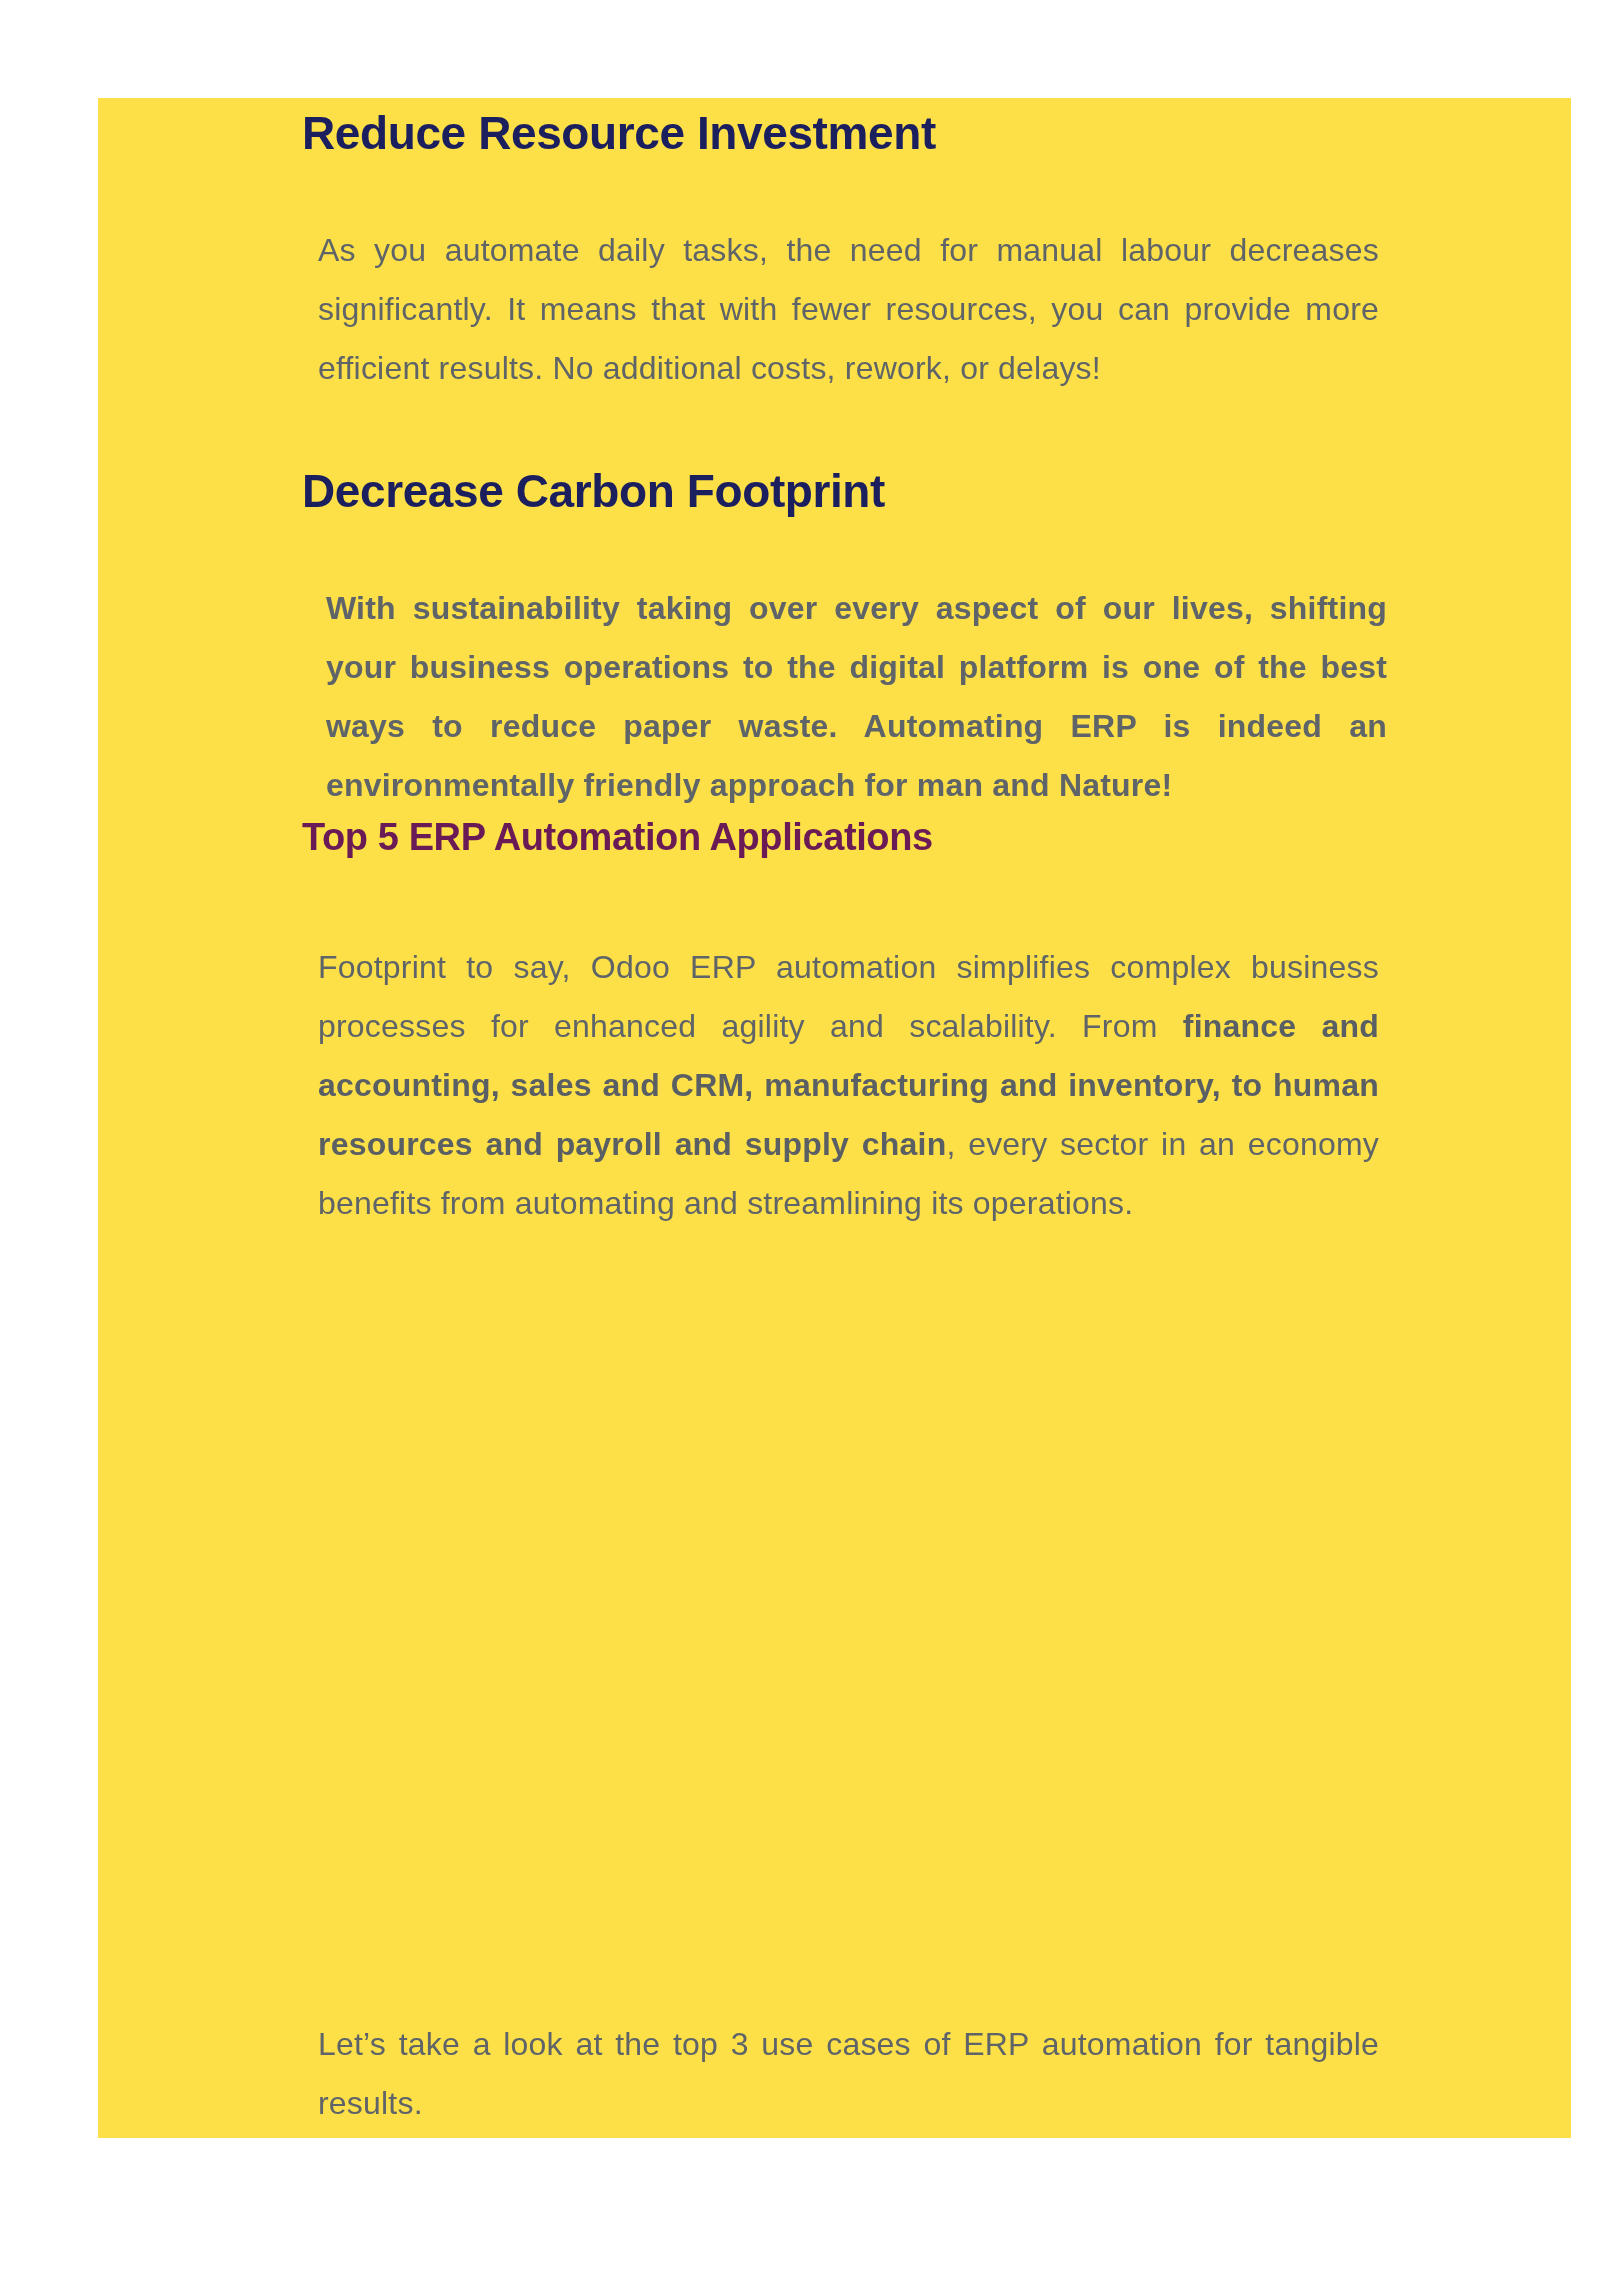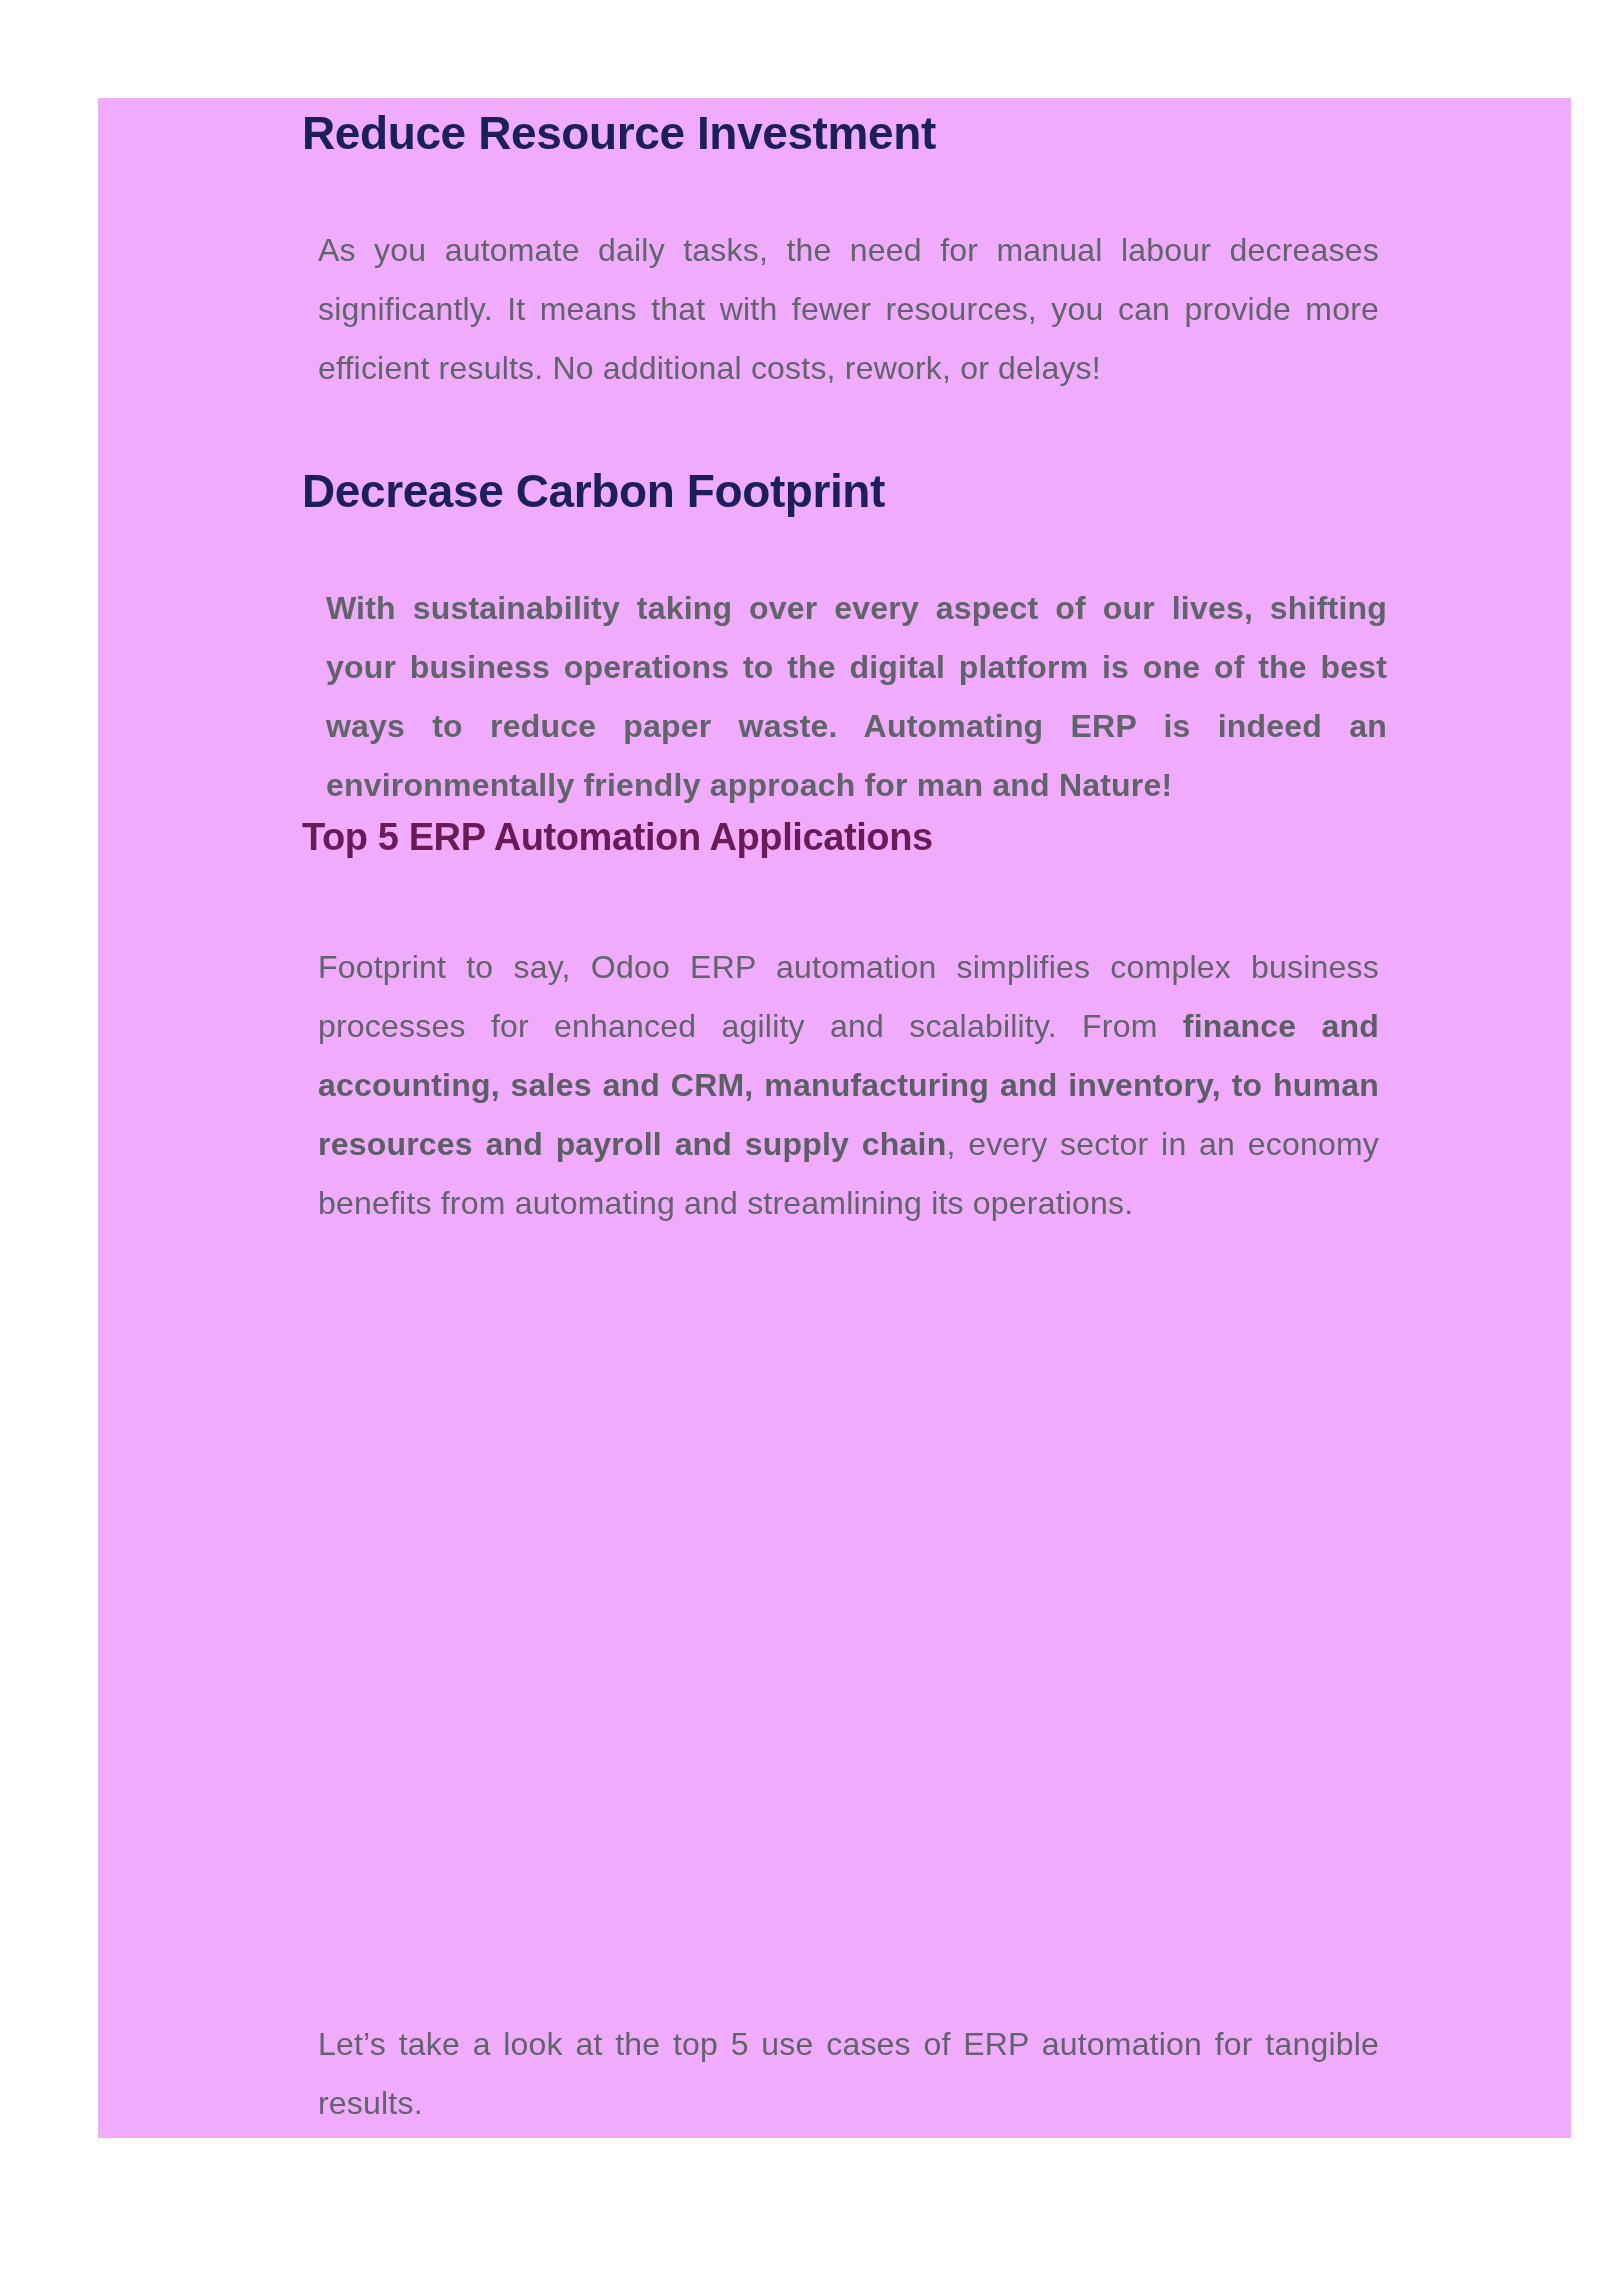--- a/index.html
+++ b/index.html
@@ -13,21 +13,21 @@
       position: relative;
       overflow: hidden;
       font-family: "Liberation Sans", "DejaVu Sans", sans-serif;
     }
     .panel {
       position: absolute;
       left: 98px;
       top: 98px;
       width: 1473px;
       height: 2040px;
-      background: #f0abfc;
+      background: #fde047;
     }
     .content {
       position: absolute;
       left: 204px;
       top: 0;
       width: 1164px;
     }
     h2.section-heading {
       margin: 0;
       font-weight: 700;
@@ -79,17 +79,17 @@
     <p class="body-text p1">As you automate daily tasks, the need for manual labour decreases significantly. It means that with fewer resources, you can provide more efficient results. No additional costs, rework, or delays!</p>
 
     <h2 class="section-heading navy h2">Decrease Carbon Footprint</h2>
     <p class="body-text p2">With sustainability taking over every aspect of our lives, shifting your business operations to the digital platform is one of the best ways to reduce paper waste. Automating ERP is indeed an environmentally friendly approach for man and Nature!</p>
 
     <h2 class="section-heading plum h3">Top 5 ERP Automation Applications</h2>
     <p class="body-text p3"><span>Footprint to say, Odoo ERP automation simplifies complex business processes for enhanced agility and scalability. From </span><strong>finance and accounting, sales and CRM, manufacturing and inventory, to human resources and payroll and supply chain</strong><span>, every sector in an economy benefits from automating and streamlining its operations.</span></p>
 
     <div class="media-placeholder"></div>
 
-    <p class="body-text p4">Let’s take a look at the top 5 use cases of ERP automation for tangible results.</p>
+    <p class="body-text p4">Let’s take a look at the top 3 use cases of ERP automation for tangible results.</p>
 
   </div>
 </div>
 
 
 </body></html>

